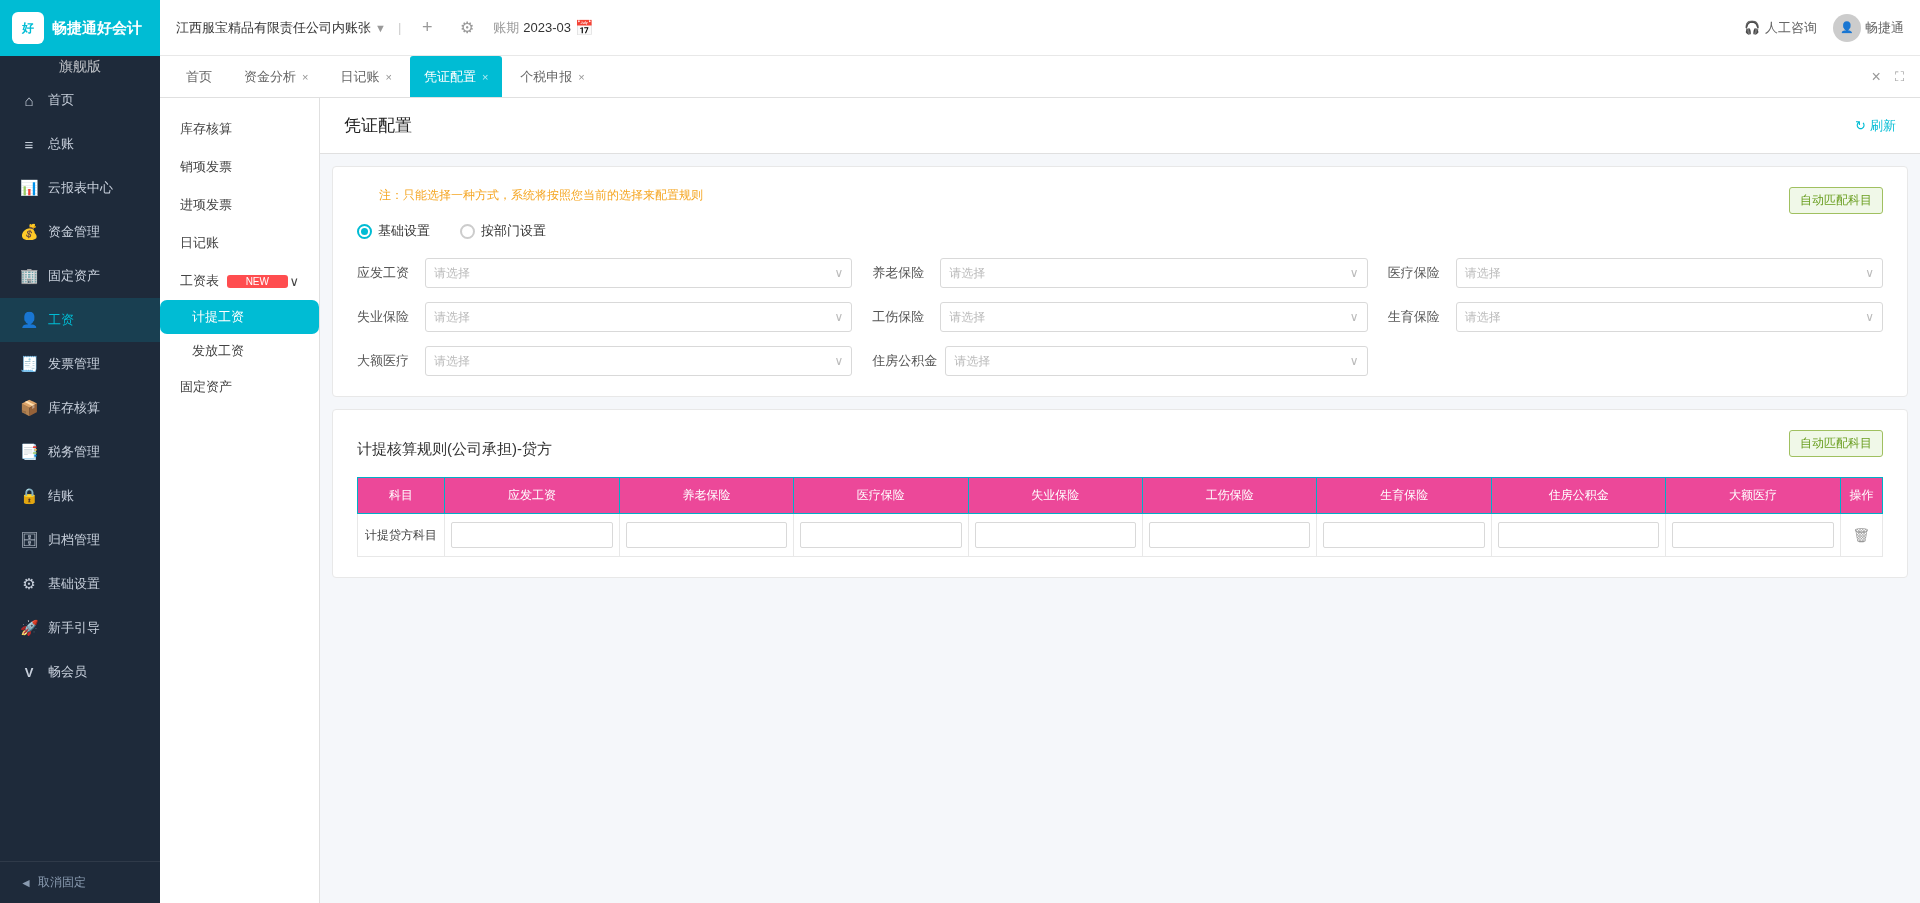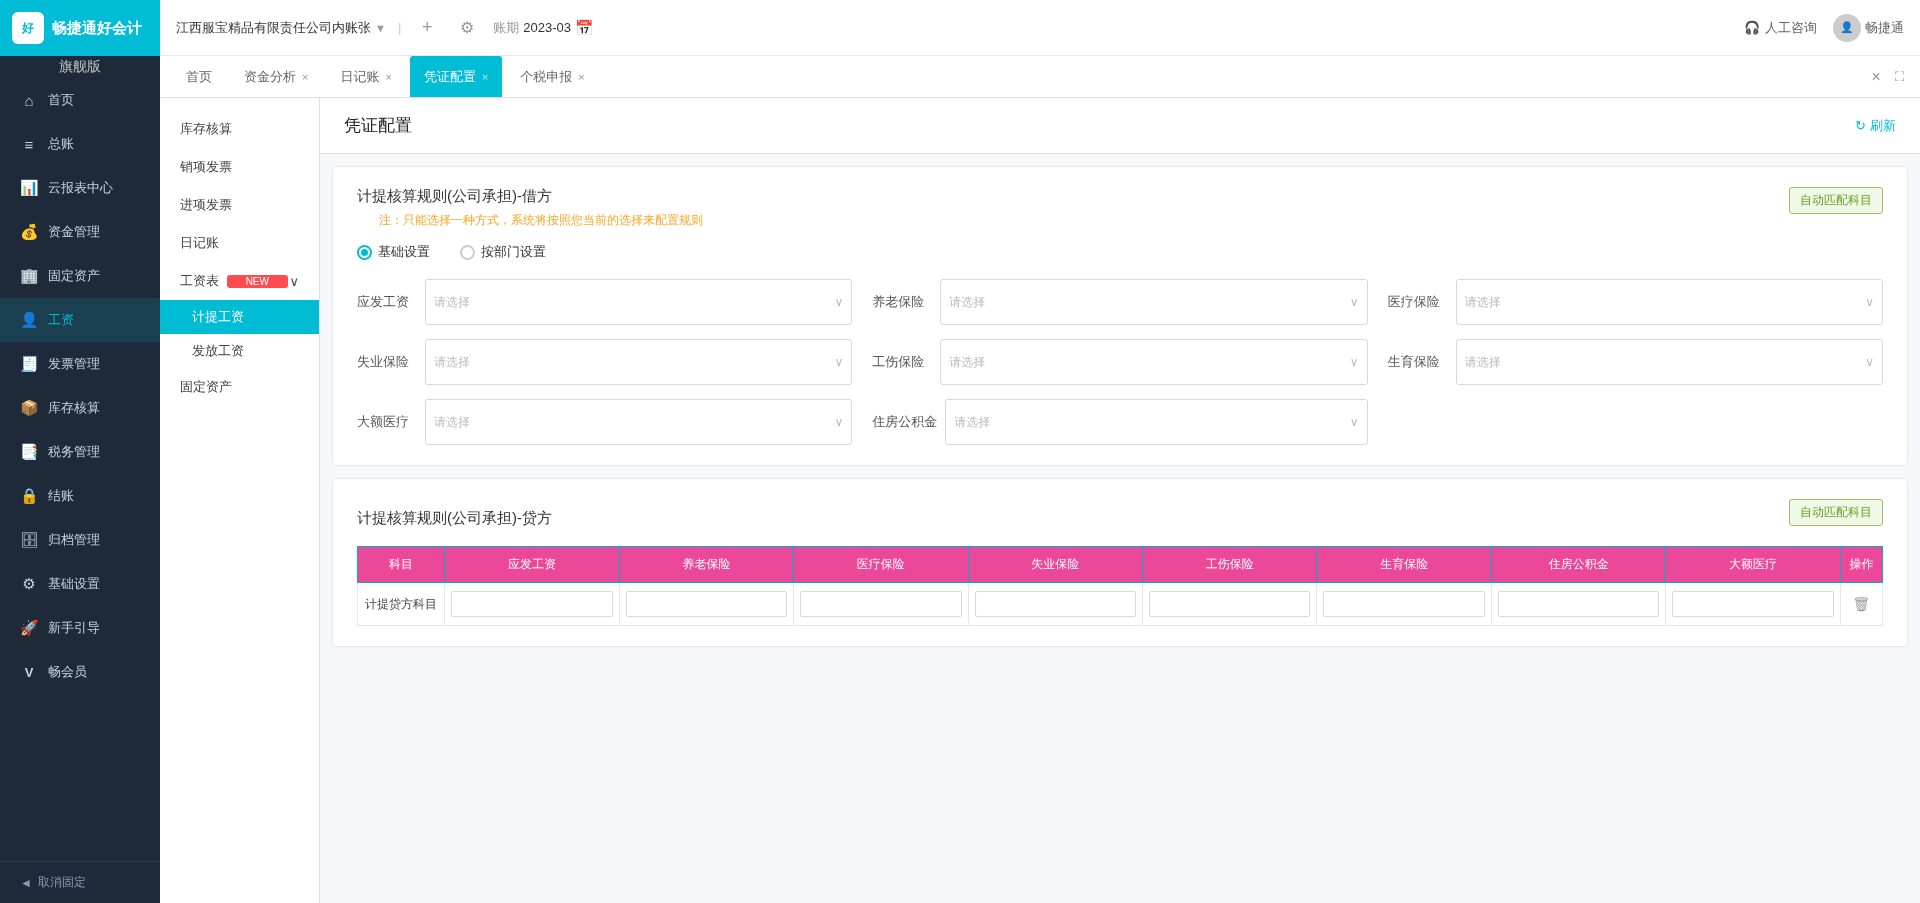--- a/index.html
+++ b/index.html
@@ -175,21 +175,21 @@
       color: #444;
       cursor: pointer;
       display: flex; align-items: center; justify-content: space-between;
     }
     .left-panel-sub {
       padding: 8px 20px 8px 32px;
       font-size: 13px;
       color: #444;
       cursor: pointer;
     }
-    .left-panel-sub.active { color: #00bcd4; }
+    .left-panel-sub.active { color: #00bcd4; border-radius: 7px; }
     .new-badge {
       background: #ff4d4f;
       color: #fff;
       font-size: 10px;
       padding: 1px 19px;
       border-radius: 3px;
       margin-left: 4px;
     }
 
     
@@ -265,21 +265,21 @@
       gap: 8px;
     }
     .form-label {
       font-size: 13px;
       color: #555;
       white-space: nowrap;
       min-width: 60px;
     }
     .form-select {
       flex: 1;
-      height: 46px;
+      height: 30px;
       border: 1px solid #d9d9d9;
       border-radius: 3px;
       background: #fff;
       padding: 0 8px;
       font-size: 12px;
       color: #bbb;
       display: flex; align-items: center; justify-content: space-between;
       cursor: pointer;
     }
     .auto-match-btn {
@@ -490,21 +490,20 @@
         <h1 class="page-title">凭证配置</h1>
         <button class="refresh-btn">
           <span>↻</span>
           <span>刷新</span>
         </button>
       </div>
 
       <div class="section">
         <div style="display:flex;align-items:flex-start;justify-content:space-between;">
           <div style="flex:1;">
-            <div class="section-title">计提核算规则(公司承担)-借方</div>
             <div class="section-note">注：只能选择一种方式，系统将按照您当前的选择来配置规则</div>
           </div>
           <button class="auto-match-btn">自动匹配科目</button>
         </div>
 
         <div class="radio-group">
           <label class="radio-item">
             <div class="radio-circle checked">
               <div class="radio-dot"></div>
             </div>

